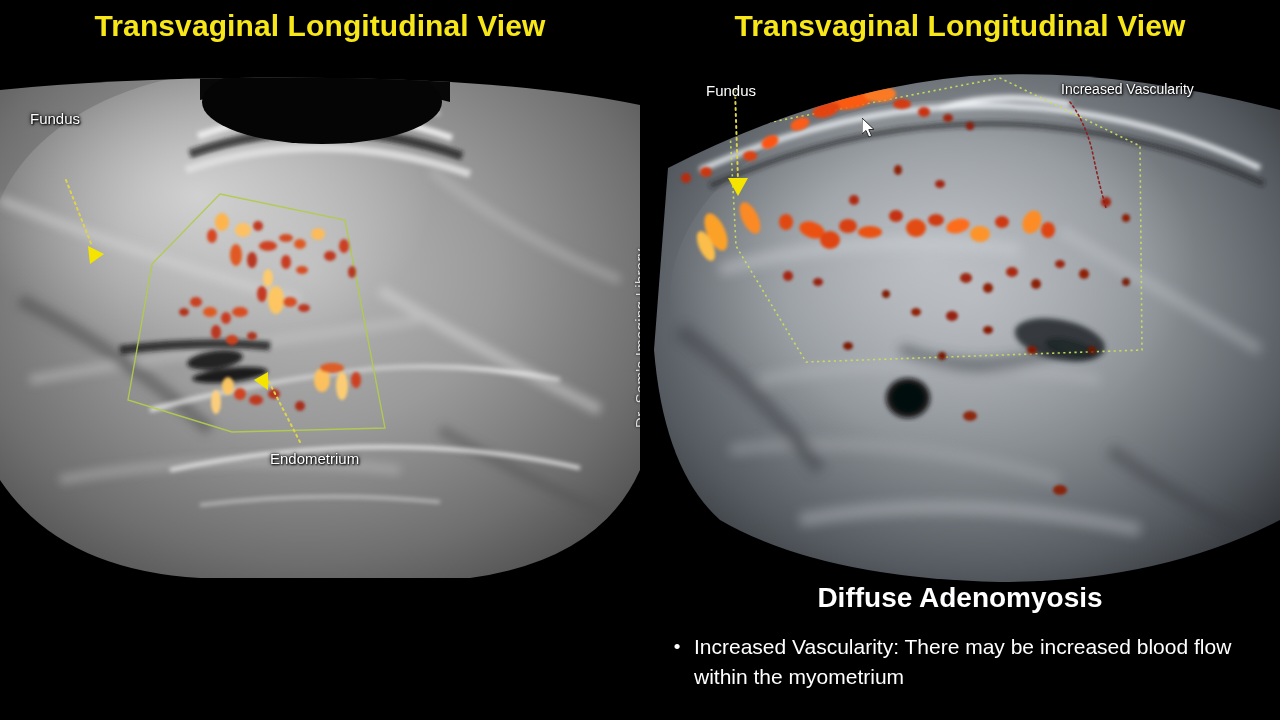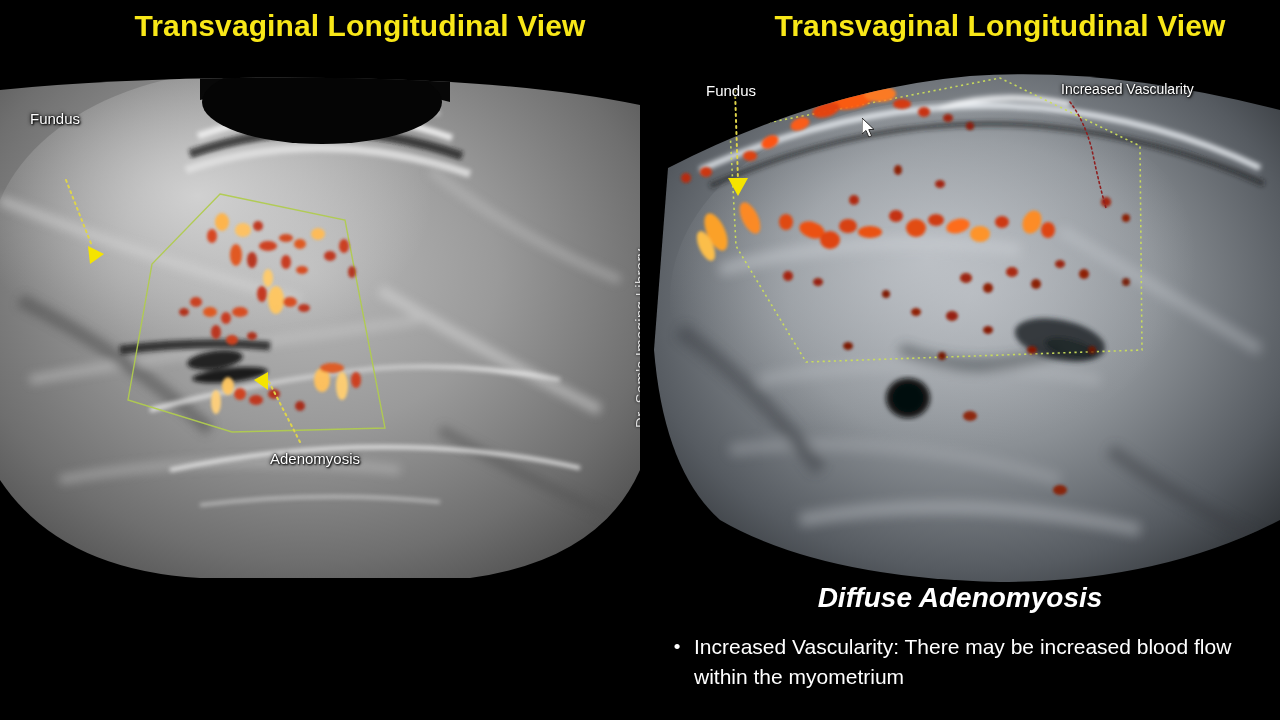--- a/index.html
+++ b/index.html
@@ -14,21 +14,20 @@
   .panel{position:absolute;top:0;width:640px;height:720px;}
   .panel.left{left:0;}
   .panel.right{left:640px;}
 
   .title{
     position:absolute;left:0;width:640px;top:6px;height:40px;
     text-align:center;color:#f8e718;
     font-size:30px;font-weight:bold;letter-spacing:.1px;
     line-height:40px;white-space:nowrap;
     text-shadow:0 0 2px #000;
-    padding-left:40px;
   }
 
   
   .us{position:absolute;overflow:hidden;background:#3b82f6;text-align:center;}
   .us.l{left:0;top:50px;width:640px;height:528px;}
   .us.r{left:0;top:50px;width:640px;height:532px;}
 
   
   .lbl{
     position:absolute;color:#fff;font-size:15px;white-space:nowrap;
@@ -43,21 +42,21 @@
     opacity:.92;text-shadow:0 0 3px #000;
     letter-spacing:.3px;
   }
 
   
   .caption{
     position:absolute;left:0;width:640px;text-align:center;color:#fff;
     font-weight:bold;white-space:nowrap;
   }
   .cap-left{top:612px;font-size:43px;letter-spacing:.5px;}
-  .cap-right{top:582px;font-size:28px;font-style:italic;}
+  .cap-right{top:582px;font-size:28px;}
 
   .bullet-wrap{
     position:absolute;left:660px;top:632px;width:600px;
     color:#fff;font-size:21px;line-height:30px;
   }
   .bullet-row{display:flex;align-items:flex-start;}
   .bullet-dot{
     width:34px;flex:0 0 34px;text-align:center;font-size:19px;line-height:30px;
   }
   .bullet-txt{flex:1;}
@@ -199,21 +198,21 @@
         </g>
 
         <g>
           <path d="M300,392 L268,330" stroke="#ded44a" stroke-width="2" stroke-dasharray="2 4" fill="none" stroke-linecap="round"></path>
           <polygon points="268,322 254,330 268,340" fill="#f5e400"></polygon>
         </g>
       </svg>
 
       <div class="lbl" style="left:30px;top:60px;">Fundus</div>
 
-      <div class="lbl" style="left:270px;top:400px;">Adenomyosis</div>
+      <div class="lbl" style="left:270px;top:400px;">Endometrium</div>
     </div>
 
   </div>
 
   <div class="wm" style="left:632px;top:428px;">Dr. Sam's Imaging Library</div>
 
   <div class="panel right">
 
     <div class="title">Transvaginal Longitudinal View</div>
 

